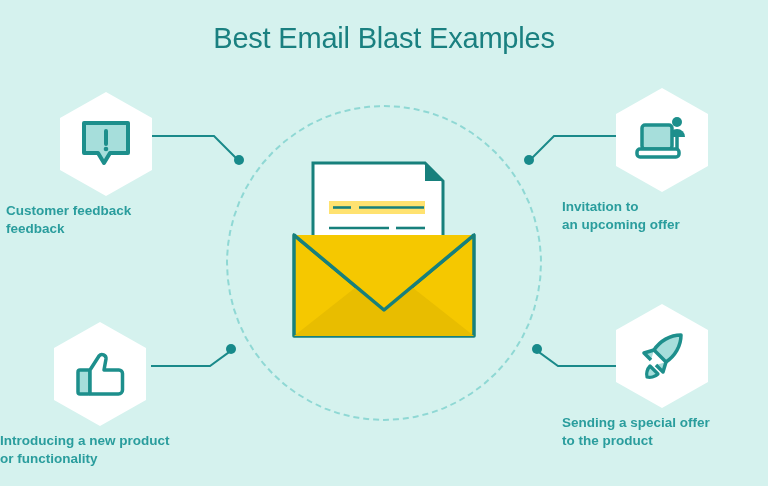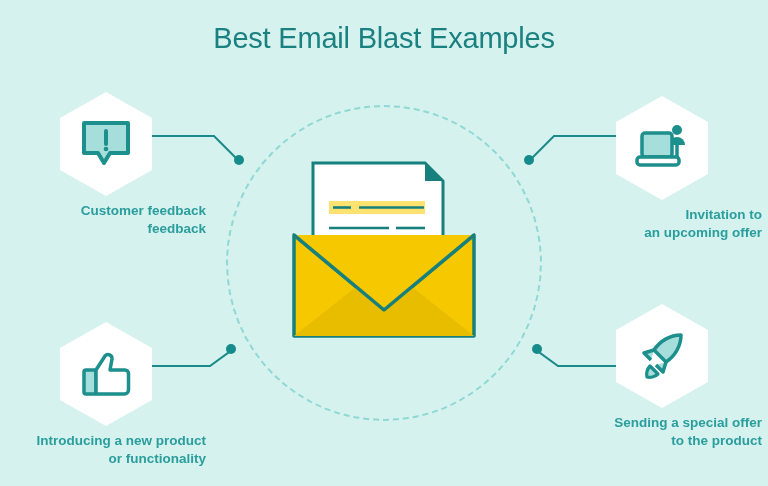--- a/index.html
+++ b/index.html
@@ -40,28 +40,28 @@
   .hex-bg{
     position:absolute;inset:0;
     background:#ffffff;
     clip-path:polygon(50% 0%,100% 25%,100% 75%,50% 100%,0% 75%,0% 25%);
   }
   .hex-icon{
     position:absolute;left:0;top:0;width:92px;height:104px;
     display:flex;align-items:center;justify-content:center;
   }
   .node-label{
-    margin-top:6px;text-align:right;
+    margin-top:6px;text-align:left;
     font-size:13.5px;font-weight:bold;line-height:1.35;
     color:#2a9d9d;
   }
 
   #node-tl{left:6px;top:92px;}
-  #node-tr{left:562px;top:96px;}
-  #node-bl{left:6px;top:322px;}
+  #node-tr{left:562px;top:88px;}
+  #node-bl{left:0;top:322px;}
   #node-br{left:562px;top:304px;}
 
   
   .envelope{position:absolute;left:291px;top:155px;width:186px;height:190px;}
 </style>
 </head>
 <body>
 
 <div id="infographic">
 

